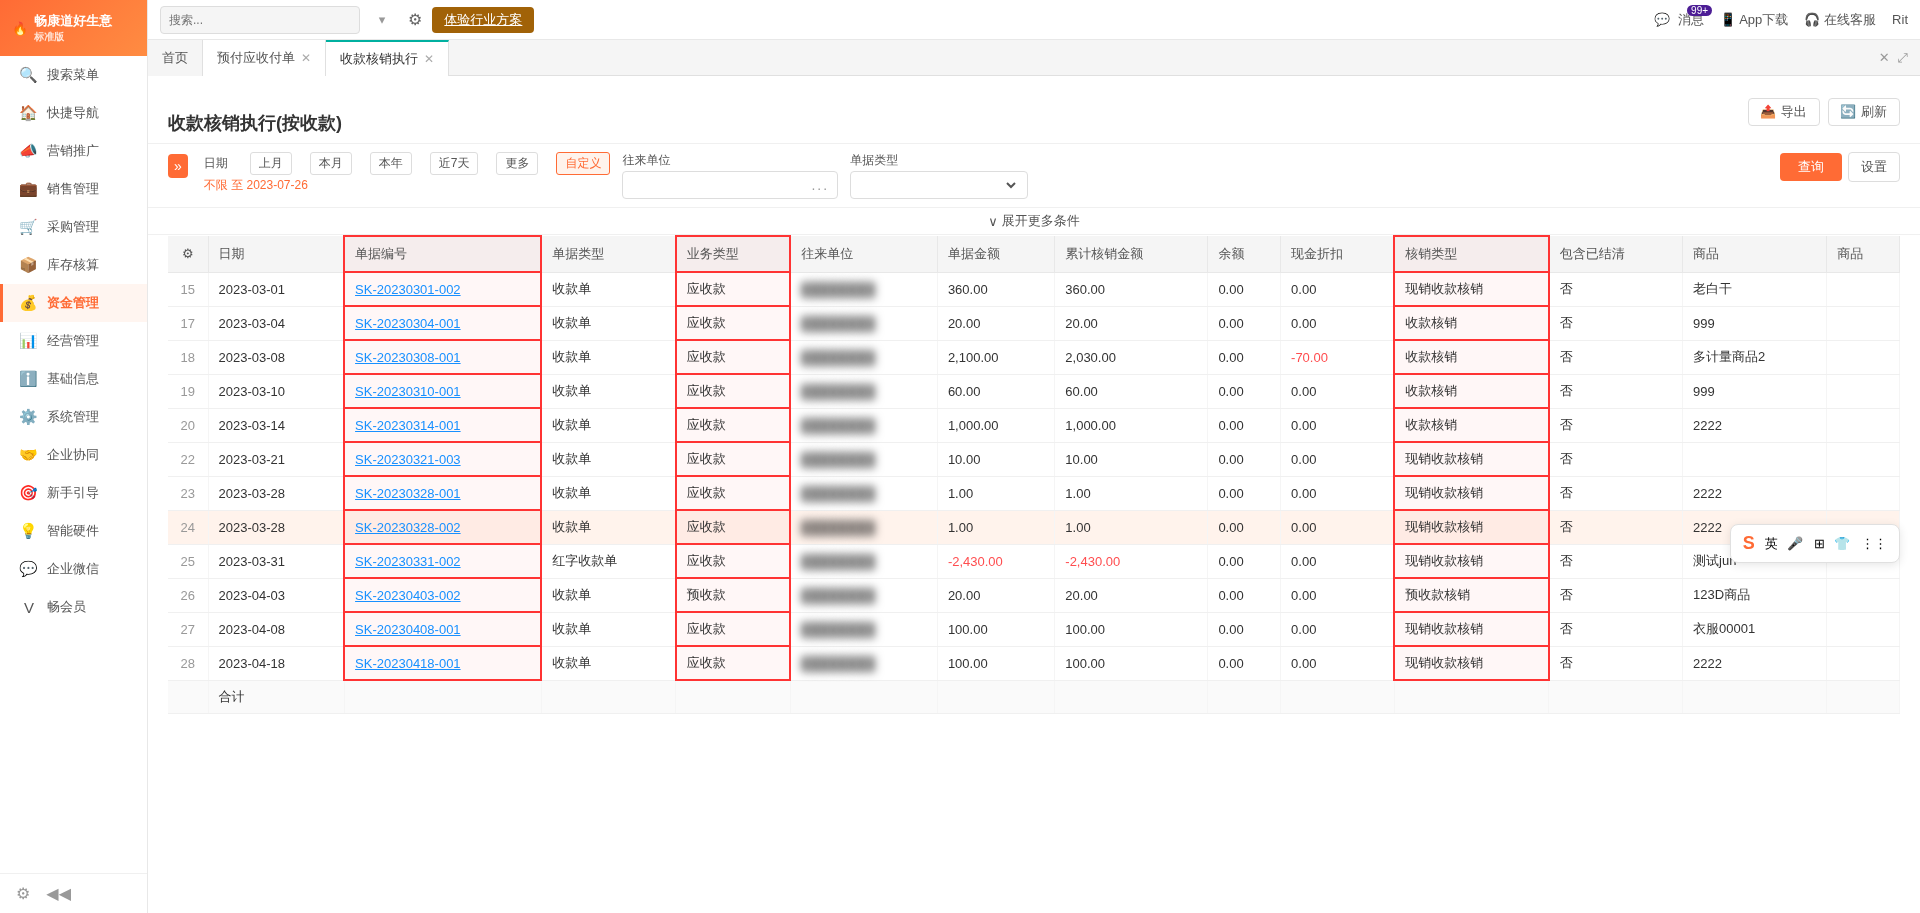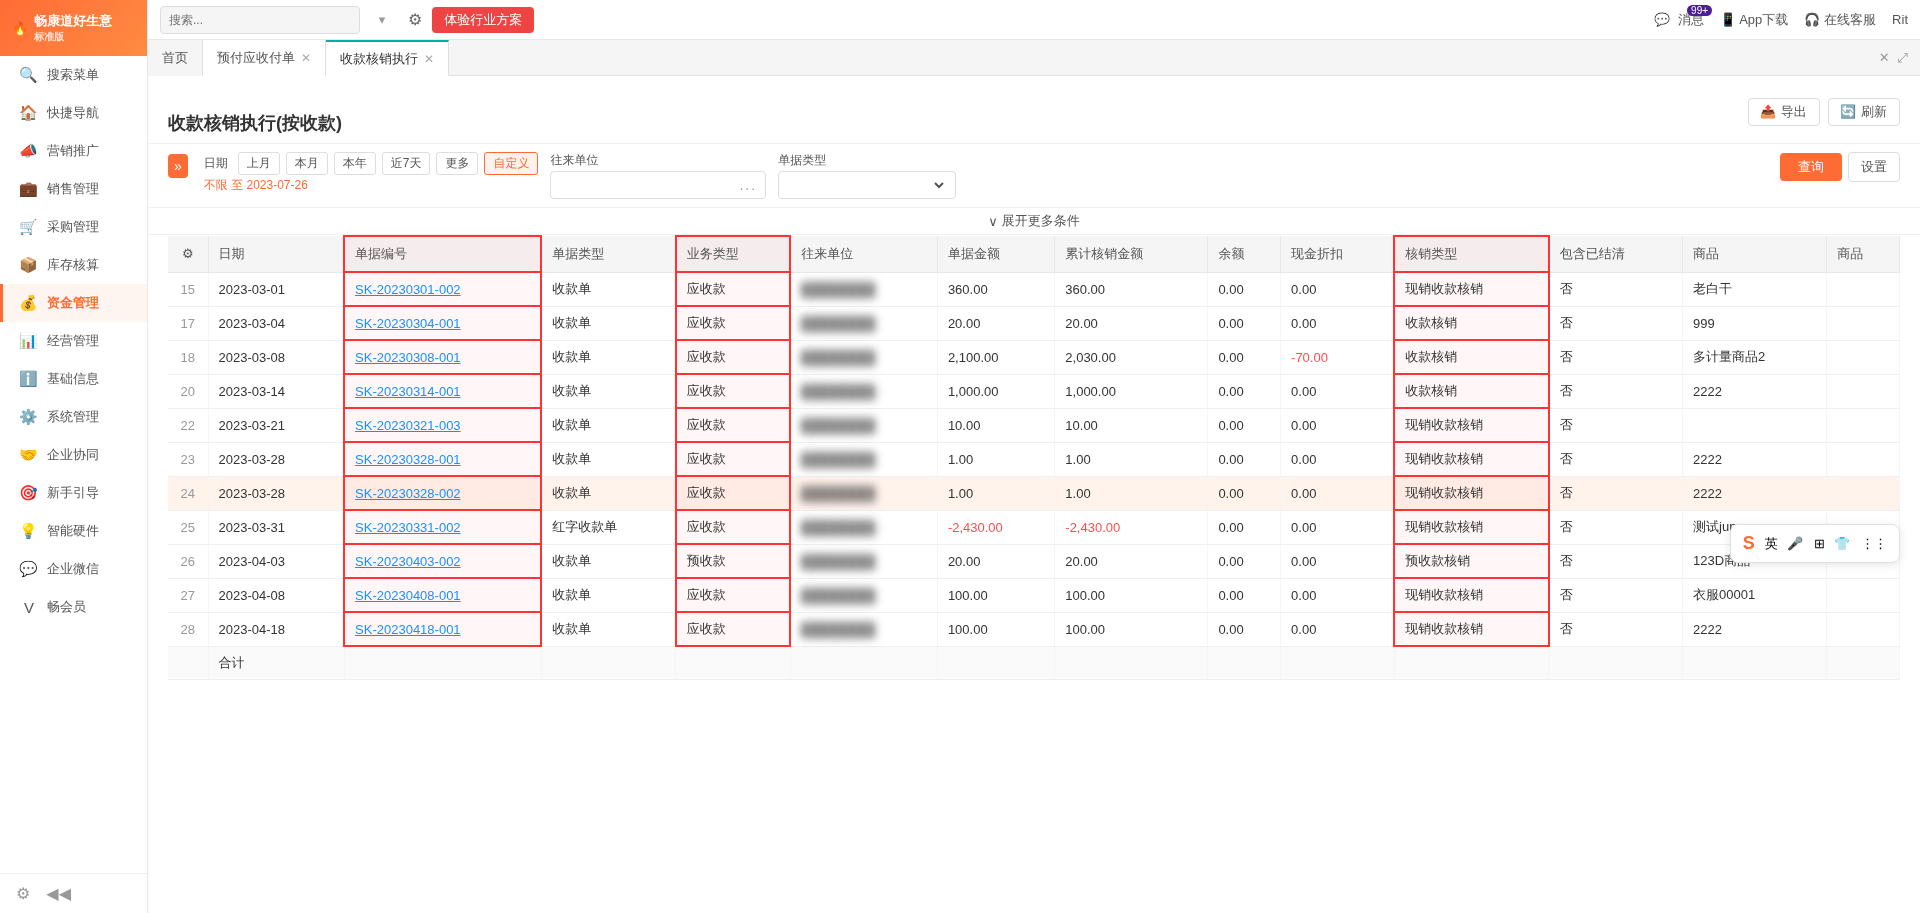--- a/index.html
+++ b/index.html
@@ -70,27 +70,28 @@
       background: #f5f5f5;
       border: 1px solid #ddd;
       border-radius: 4px;
       padding: 0 8px;
       height: 28px;
     }
     .topbar-search-wrap input { border: none; background: transparent; outline: none; font-size: 12px; width: 100%; color: #999; }
     .topbar-dropdown { width: 24px; text-align: center; color: #999; cursor: pointer; }
     .topbar-gear { font-size: 16px; color: #666; cursor: pointer; margin-left: 4px; }
     .topbar-btn-industry {
-      background: #ef4444;
+      background: #a16207;
       color: #fff;
       border: none;
       border-radius: 4px;
       padding: 4px 12px;
       cursor: pointer;
       font-size: 13px;
+      text-decoration: underline;
     }
     .topbar-right { margin-left: auto; display: flex; align-items: center; gap: 16px; color: #555; font-size: 13px; }
     .topbar-badge { position: relative; display: inline-block; }
     .topbar-badge .badge { position: absolute; top: -6px; right: -8px; background: #4c1d95; color: #fff; border-radius: 8px; font-size: 10px; padding: 0 4px; }
     .topbar-user { color: #555; font-size: 13px; }
 
     
     .tabs {
       display: flex;
       align-items: center;
@@ -148,21 +149,21 @@
       border-radius: 4px;
       padding: 4px 6px;
       cursor: pointer;
       font-size: 14px;
       margin-top: 2px;
     }
     .filter-row { display: flex; align-items: flex-start; gap: 12px; flex: 1; flex-wrap: wrap; }
     .filter-group { display: flex; flex-direction: column; gap: 2px; }
     .filter-label { color: #555; font-size: 12px; margin-right: 4px; }
     .filter-date-row { display: flex; align-items: center; gap: 6px; }
-    .filter-date-btn { background: #fff; border: 1px solid #ddd; border-radius: 3px; padding: 2px 8px; cursor: pointer; color: #555; font-size: 12px; }
+    .filter-date-btn { background: #fff; border: 1px solid #ddd; border-radius: 3px; padding: 2px 8px; cursor: pointer; color: #555; font-size: 12px; margin-left: 12px; }
     .filter-date-btn.custom { background: #fff3ec; border-color: #ff6b35; color: #ff6b35; }
     .filter-date-value { color: #ff6b35; font-size: 12px; }
     .filter-input-wrap {
       display: flex;
       align-items: center;
       border: 1px solid #ddd;
       border-radius: 4px;
       padding: 0 8px;
       height: 28px;
       background: #fff;
@@ -514,20 +515,36 @@
             <td>2,100.00</td>
             <td>2,030.00</td>
             <td>0.00</td>
             <td class=" negative">-70.00</td>
             <td class="red-col">收款核销</td>
             <td>否</td>
             <td>多计量商品2</td>
             <td></td>
           </tr>
           <tr>
+            <td>19</td>
+            <td>2023-03-10</td>
+            <td class="red-col"><a class="link">SK-20230310-001</a></td>
+            <td>收款单</td>
+            <td class="red-col">应收款</td>
+            <td style="color: transparent; text-shadow: rgba(0, 0, 0, 0.5) 0px 0px 8px;">████████</td>
+            <td>60.00</td>
+            <td>60.00</td>
+            <td>0.00</td>
+            <td>0.00</td>
+            <td class="red-col">收款核销</td>
+            <td>否</td>
+            <td>999</td>
+            <td></td>
+          </tr>
+          <tr>
             <td>20</td>
             <td>2023-03-14</td>
             <td class="red-col"><a class="link">SK-20230314-001</a></td>
             <td>收款单</td>
             <td class="red-col">应收款</td>
             <td style="color: transparent; text-shadow: rgba(0, 0, 0, 0.5) 0px 0px 8px;">████████</td>
             <td>1,000.00</td>
             <td>1,000.00</td>
             <td>0.00</td>
             <td>0.00</td>

